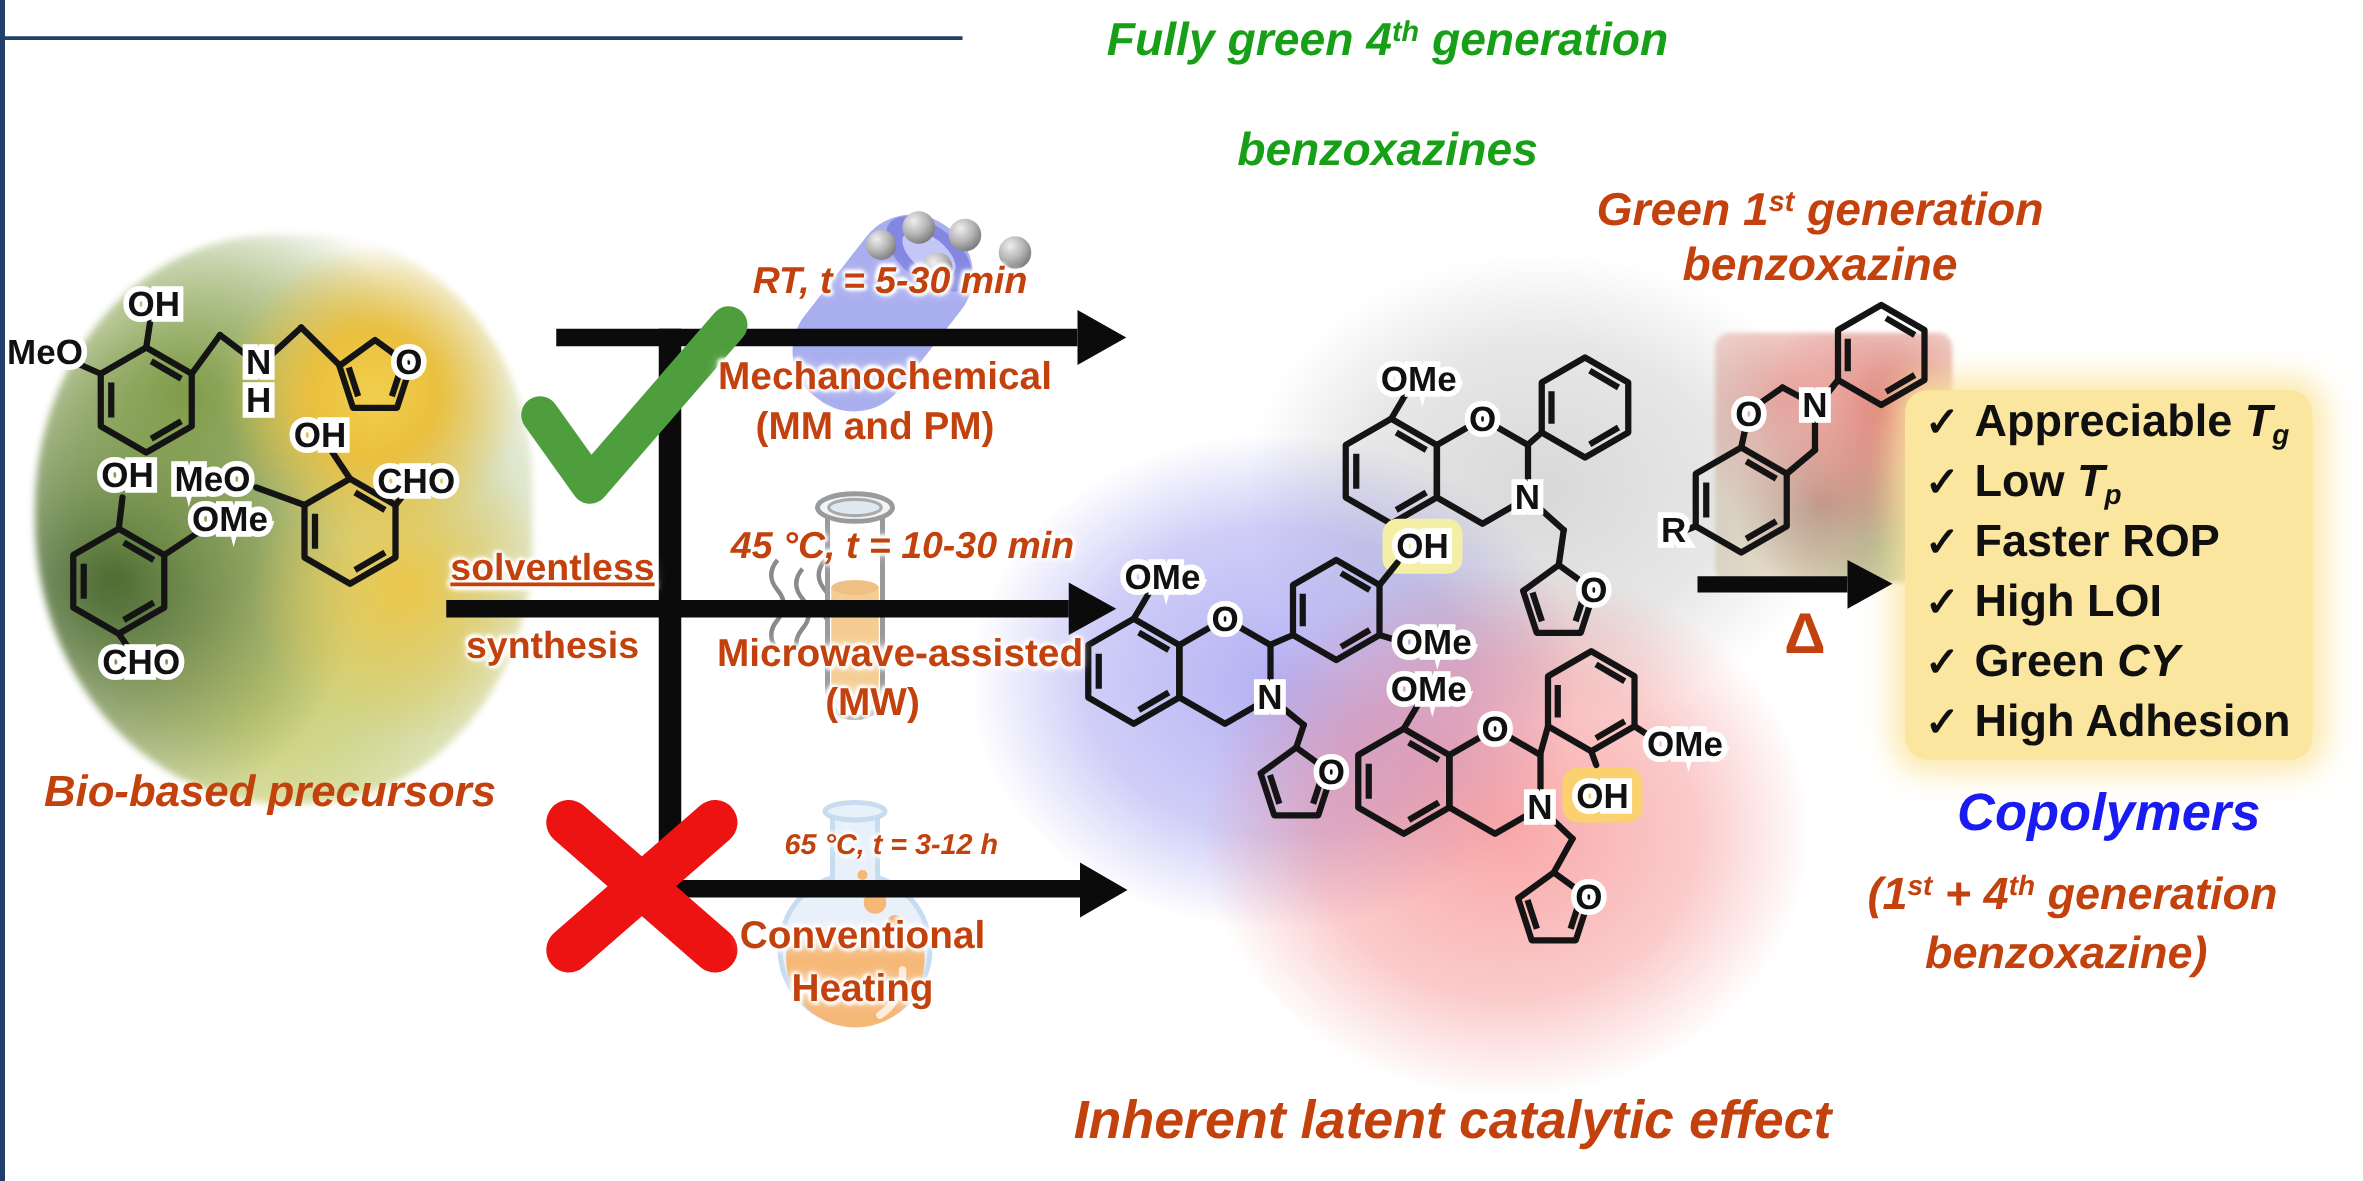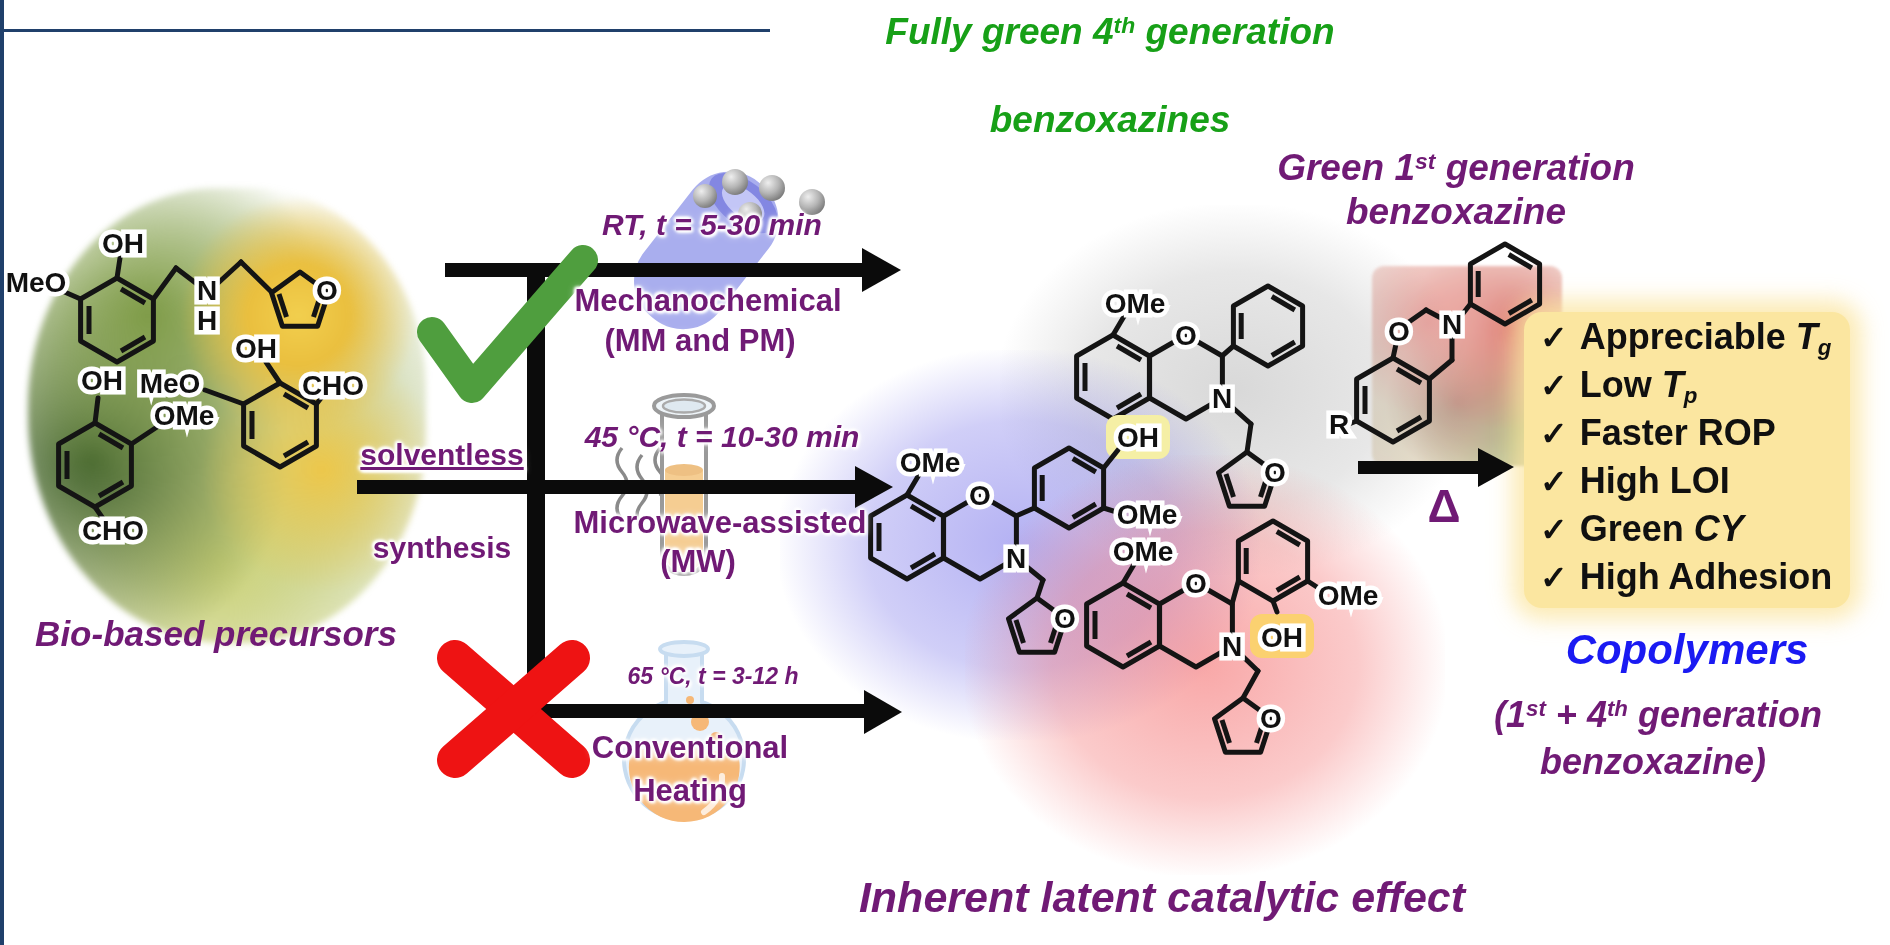--- a/index.html
+++ b/index.html
@@ -4,21 +4,21 @@
 <style>
   html,body { margin:0; padding:0; }
   body {
     width:1890px; height:945px; position:relative; background:#ffffff;
     font-family:"Liberation Sans", sans-serif; overflow:hidden;
   }
   .abs { position:absolute; }
   .layer1 { z-index:1; }
   .txt {
     position:absolute; transform:translate(-50%,-50%); white-space:nowrap;
-    font-weight:bold; color:#701a75; z-index:3;
+    font-weight:bold; color:#c2410c; z-index:3;
   }
   .it { font-style:italic; }
   .halo {
     text-shadow:-2px 0 3px #fff,2px 0 3px #fff,0 -2px 3px #fff,0 2px 3px #fff,
                 -2px -2px 3px #fff,2px 2px 3px #fff,0 0 10px #fff;
   }
   .sup { font-size:62%; position:relative; top:-0.5em; }
   .subsc { font-size:62%; position:relative; top:0.28em; }
   
   .collage {
@@ -279,21 +279,21 @@
     <text x="1339" y="424">R</text>
   </g>
 </svg>
 
 <div class="txt it" style="left:1110px; top:32px; font-size:37px; color:#17a017;"><span>Fully green 4</span><span class="sup">th</span><span> generation</span></div>
 <div class="txt it" style="left:1110px; top:80px; font-size:37px; color:#17a017;margin-top:40px;">benzoxazines</div>
 
 <div class="txt it" style="left:216px; top:634px; font-size:35px;">Bio-based precursors</div>
 
 <div class="txt halo" style="left:442px; top:455px; font-size:30px;text-decoration:underline;">solventless</div>
-<div class="txt halo" style="left:442px; top:517px; font-size:30px;margin-top:31px;">synthesis</div>
+<div class="txt halo" style="left:442px; top:517px; font-size:30px;">synthesis</div>
 
 <div class="txt it halo" style="left:712px; top:225px; font-size:30px;text-align:right;">RT, t = 5-30 min</div>
 <div class="txt halo" style="left:708px; top:301px; font-size:31px;">Mechanochemical</div>
 <div class="txt halo" style="left:700px; top:341px; font-size:31px;text-align:right;">(MM and PM)</div>
 
 <div class="txt it halo" style="left:722px; top:437px; font-size:30px;">45 °C, t = 10-30 min</div>
 <div class="txt halo" style="left:720px; top:523px; font-size:31px;">Microwave-assisted</div>
 <div class="txt halo" style="left:698px; top:562px; font-size:31px;">(MW)</div>
 
 <div class="txt it halo" style="left:693px; top:676px; font-size:23px;margin-left:20px;">65 °C, t = 3-12 h</div>

